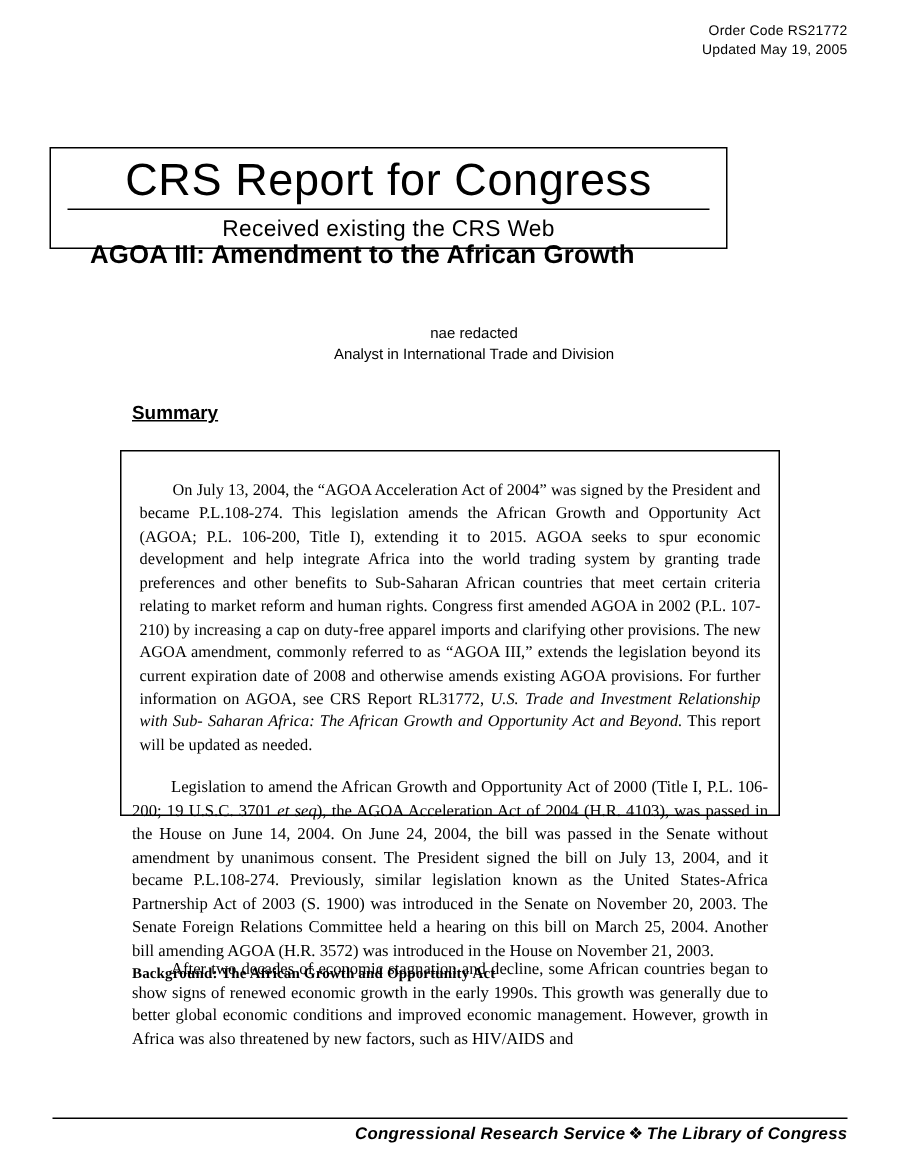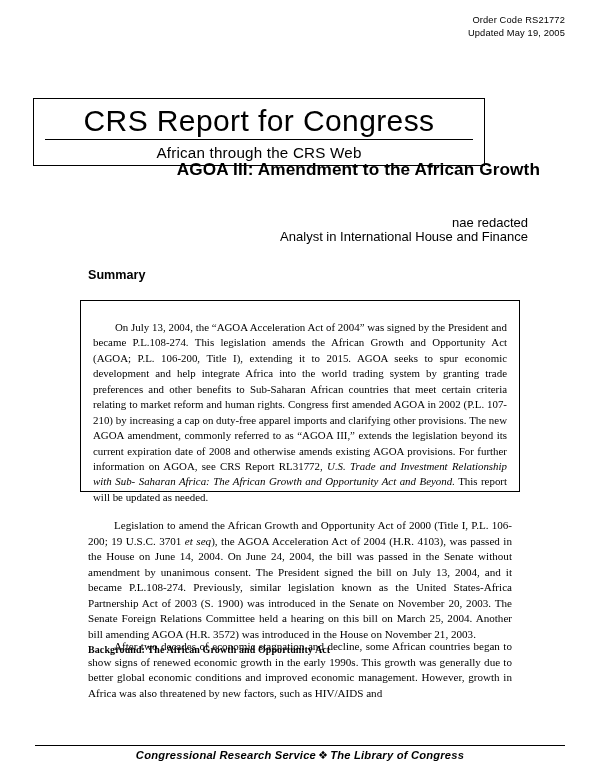--- a/index.html
+++ b/index.html
@@ -72,57 +72,58 @@
     padding-top: 2px;
     letter-spacing: 0.2px;
   }
 
   
   .doc-title {
     position: absolute;
     left: 60px;
     top: 158px;
     width: 480px;
-    text-align: right;
+    text-align: left;
     font-family: "Liberation Sans", "DejaVu Sans", sans-serif;
     font-weight: bold;
     font-size: 17.2px;
     line-height: 23px;
     letter-spacing: 0.1px;
   }
 
   
   .author-block {
     position: absolute;
-    left: 48px;
+    left: 76px;
     top: 216px;
     width: 480px;
-    text-align: right;
-    font-family: "Liberation Sans", "DejaVu Sans", sans-serif;
-    font-size: 13px;
+    text-align: center;
+    font-family: "Liberation Sans", "DejaVu Sans", sans-serif;
+    font-size: 10px;
     line-height: 13.6px;
   }
 
   
   .summary-heading {
     position: absolute;
     left: 88px;
     top: 268px;
     font-family: "Liberation Sans", "DejaVu Sans", sans-serif;
     font-weight: bold;
     font-size: 12.6px;
+    text-decoration: underline;
   }
 
   
   .summary-box {
     position: absolute;
     left: 80px;
     top: 300px;
     width: 440px;
-    height: 192px;
+    height: 244px;
     border: 1.1px solid #000;
     box-sizing: border-box;
     background: #fff;
   }
   .summary-text {
     padding: 8px 12px 0 12px;
     font-size: 10.9px;
     line-height: 15.45px;
     text-align: justify;
     text-indent: 22px;
@@ -162,21 +163,21 @@
     top: 745px;
     width: 530px;
     height: 0;
     border-top: 1.1px solid #000;
   }
   .footer-text {
     position: absolute;
     left: 35px;
     top: 749px;
     width: 530px;
-    text-align: center;
+    text-align: right;
     font-family: "Liberation Sans", "DejaVu Sans", sans-serif;
     font-style: italic;
     font-weight: bold;
     font-size: 11.2px;
     letter-spacing: 0.2px;
   }
   .footer-diamond { font-style: normal; padding: 0 2px; }
 </style>
 </head>
 <body>
@@ -184,30 +185,30 @@
 <div class="page">
 
   <div class="order-header">
     <div>Order Code RS21772</div>
     <div>Updated May 19, 2005</div>
   </div>
 
   <div class="banner">
     <div class="banner-title">CRS Report for Congress</div>
     <div class="banner-rule"></div>
-    <div class="banner-sub">African through the CRS Web</div>
+    <div class="banner-sub">Received existing the CRS Web</div>
   </div>
 
   <div class="doc-title">
     <div>AGOA III:  Amendment to the African Growth</div>
   </div>
 
   <div class="author-block">
     <div>nae redacted</div>
-    <div>Analyst in International House and Finance</div>
+    <div>Analyst in International Trade and Division</div>
   </div>
 
   <div class="summary-heading">Summary</div>
 
   <div class="summary-box">
     <p class="summary-text"><span>On July 13, 2004, the “AGOA Acceleration Act of 2004” was signed by the President and became P.L.108-274.  This legislation amends the African Growth and Opportunity Act (AGOA; P.L. 106-200, Title I), extending it to 2015.  AGOA seeks to spur economic development and help integrate Africa into the world trading system by granting trade preferences and other benefits to Sub-Saharan African countries that meet certain criteria relating to market reform and human rights. Congress first amended AGOA in 2002 (P.L. 107-210) by increasing a cap on duty-free apparel imports and clarifying other provisions.  The new AGOA amendment, commonly referred to as “AGOA III,” extends the legislation beyond its current expiration date of 2008 and otherwise amends existing AGOA provisions.  For further information on AGOA, see CRS Report RL31772, </span><i>U.S. Trade and Investment Relationship with Sub- Saharan Africa: The African Growth and Opportunity Act and Beyond.</i><span>  This report will be updated as needed.</span></p>
   </div>
 
   <p class="body-para" id="para-legislation"><span>Legislation to amend the African Growth and Opportunity Act of 2000 (Title I, P.L. 106-200; 19 U.S.C. 3701 </span><i>et seq</i><span>), the AGOA Acceleration Act of 2004 (H.R. 4103), was passed in the House on June 14, 2004.  On June 24, 2004, the bill was passed in the Senate without amendment by unanimous consent.  The President signed the bill on July 13, 2004, and it became P.L.108-274.  Previously, similar legislation known as the United States-Africa Partnership Act of 2003 (S. 1900) was introduced in the Senate on November 20, 2003.  The Senate Foreign Relations Committee held a hearing on this bill on March 25, 2004.  Another bill amending AGOA (H.R. 3572) was introduced in the House on November 21, 2003.</span></p>
 

